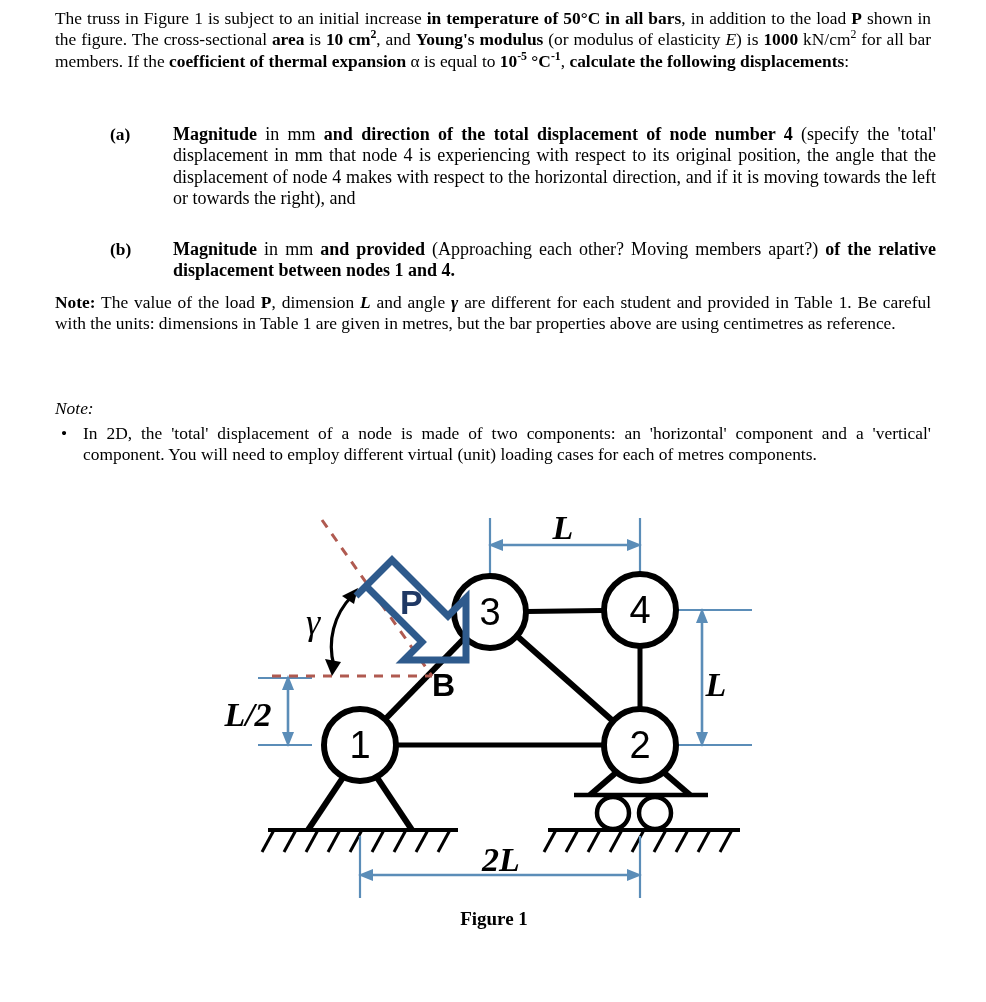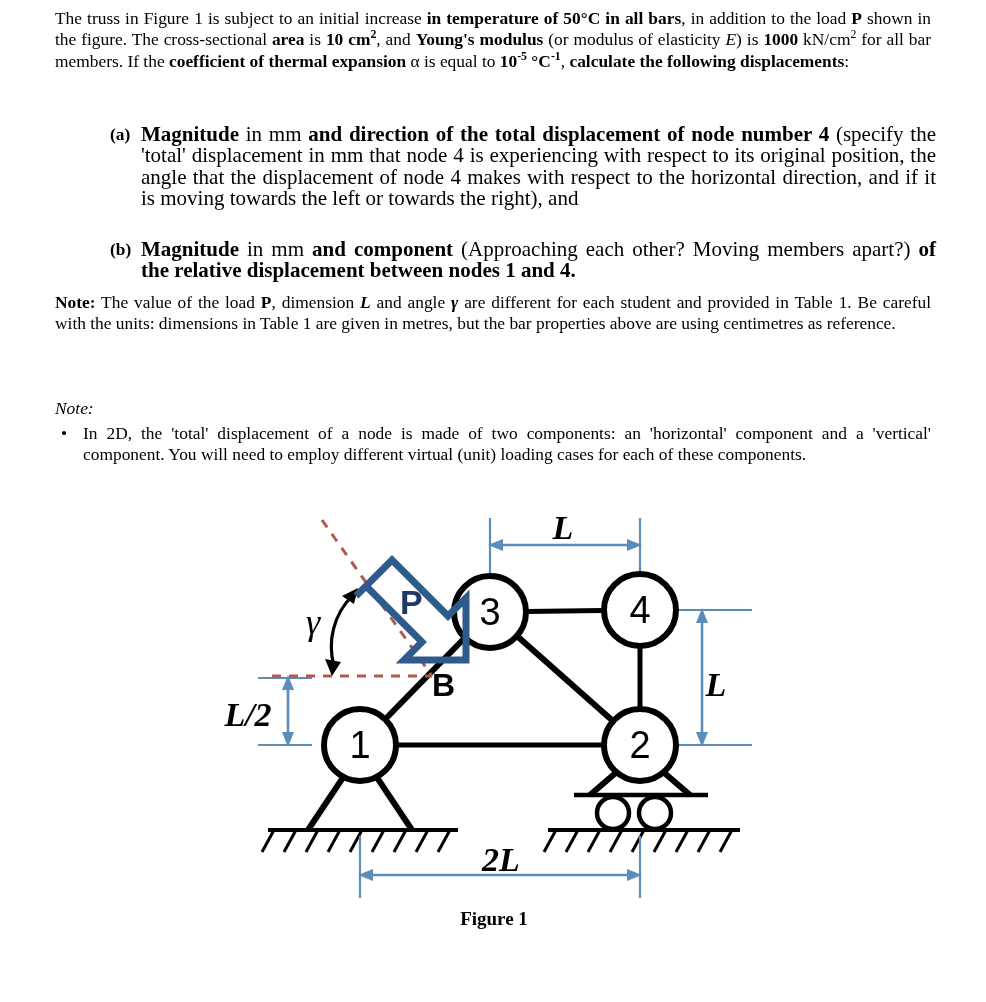--- a/index.html
+++ b/index.html
@@ -44,23 +44,24 @@
   }
   .listitem .marker {
     flex: 0 0 auto;
     width: 31px;
     font-weight: bold;
     font-size: 17.4px;
     line-height: 21.3px;
   }
   .listitem .body {
     flex: 1 1 auto;
-    font-size: 21px;
+    font-size: 18px;
     line-height: 21.3px;
     text-align: justify;
+    margin-left: 32px;
   }
   .bulletitem {
     position: absolute;
     display: flex;
     left: 55px;
     width: 876px;
   }
   .bulletitem .bullet {
     flex: 0 0 auto;
     width: 28px;
@@ -94,34 +95,34 @@
     <p class="para"><span>The truss in Figure 1 is subject to an initial increase </span><span class="b">in temperature of 50°C in all bars</span><span>, in addition to the load </span><span class="b">P</span><span> shown in the figure. The cross-sectional </span><span class="b">area</span><span> is </span><span class="b">10 cm</span><sup class="b">2</sup><span>, and </span><span class="b">Young's modulus</span><span> (or modulus of elasticity </span><span class="i">E</span><span>) is </span><span class="b">1000</span><span> kN/cm</span><sup>2</sup><span> for all bar members. If the </span><span class="b">coefficient of thermal expansion</span><span> α is equal to </span><span class="b">10</span><sup class="b">-5</sup><span class="b"> °C</span><sup class="b">-1</sup><span>, </span><span class="b">calculate the following displacements</span><span>:</span></p>
   </div>
 
   <div class="listitem" style="top:124px;">
     <div class="marker">(a)</div>
     <div class="body"><span class="b">Magnitude</span><span> in mm </span><span class="b">and direction of the total displacement of node number 4</span><span> (specify the 'total' displacement in mm that node 4 is experiencing with respect to its original position, the angle that the displacement of node 4 makes with respect to the horizontal direction, and if it is moving towards the left or towards the right), and</span></div>
   </div>
 
   <div class="listitem" style="top:239px;">
     <div class="marker">(b)</div>
-    <div class="body"><span class="b">Magnitude</span><span> in mm </span><span class="b">and component</span><span> (Approaching each other? Moving members apart?) </span><span class="b">of the relative displacement between nodes 1 and 4</span><span class="b">.</span></div>
+    <div class="body"><span class="b">Magnitude</span><span> in mm </span><span class="b">and provided</span><span> (Approaching each other? Moving members apart?) </span><span class="b">of the relative displacement between nodes 1 and 4</span><span class="b">.</span></div>
   </div>
 
   <div class="textblock" style="top:292px;">
     <p class="para"><span class="b">Note:</span><span> The value of the load </span><span class="b">P</span><span>, dimension </span><span class="b i">L</span><span> and angle </span><span class="b i">γ</span><span> are different for each student and provided in Table 1. Be careful with the units: dimensions in Table 1 are given in metres, but the bar properties above are using centimetres as reference.</span></p>
   </div>
 
   <div class="textblock" style="top:398px;">
     <p class="para i">Note:</p>
   </div>
 
   <div class="bulletitem" style="top:423px;">
     <div class="bullet">•</div>
-    <div class="body">In 2D, the 'total' displacement of a node is made of two components: an 'horizontal' component and a 'vertical' component. You will need to employ different virtual (unit) loading cases for each of these components.</div>
+    <div class="body">In 2D, the 'total' displacement of a node is made of two components: an 'horizontal' component and a 'vertical' component. You will need to employ different virtual (unit) loading cases for each of metres components.</div>
   </div>
 
   <div class="figwrap">
     <svg width="986" height="450" viewBox="0 0 986 450">
 
       <g>
         <line x1="490" y1="18" x2="490" y2="90" stroke="#5B8DB8" stroke-width="2.2"></line>
         <line x1="640" y1="18" x2="640" y2="90" stroke="#5B8DB8" stroke-width="2.2"></line>
         <line x1="497" y1="45" x2="633" y2="45" stroke="#5B8DB8" stroke-width="2.6"></line>
         <polygon points="488,45 503,39 503,51" fill="#5B8DB8"></polygon>

